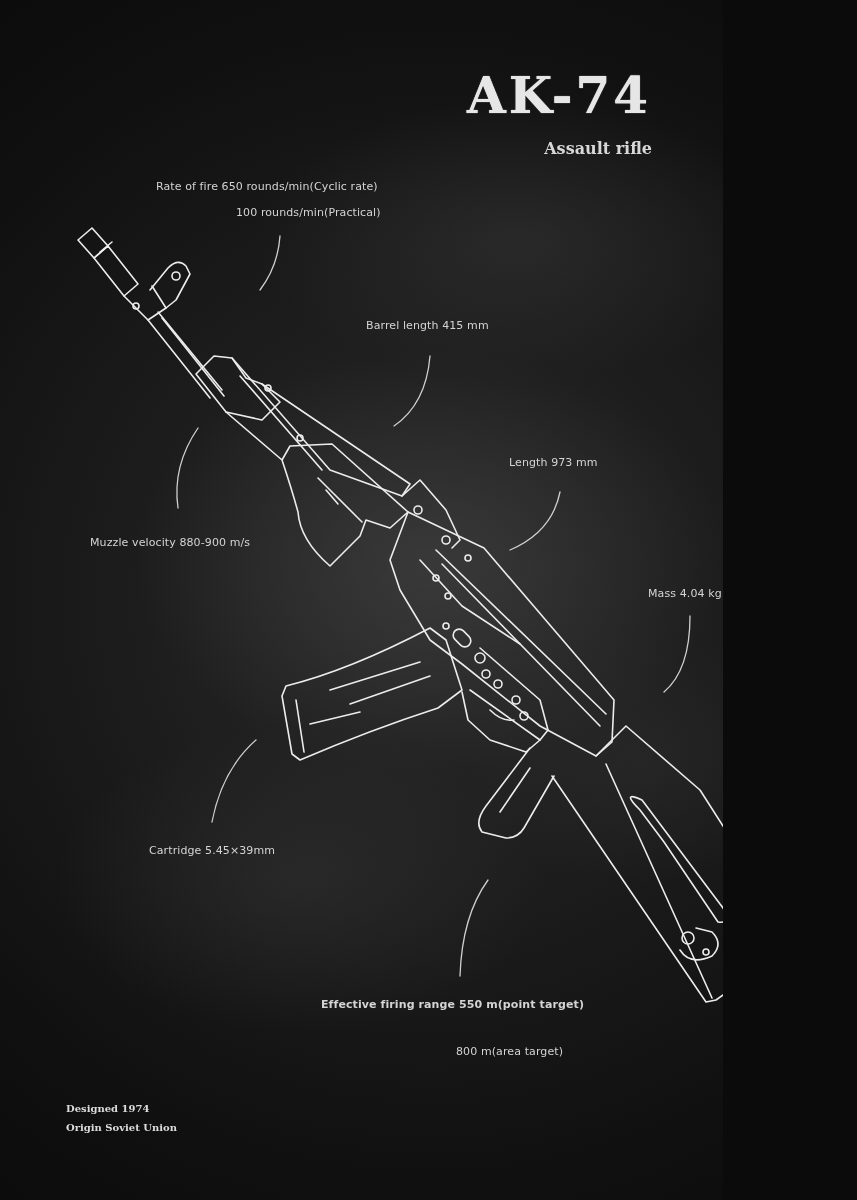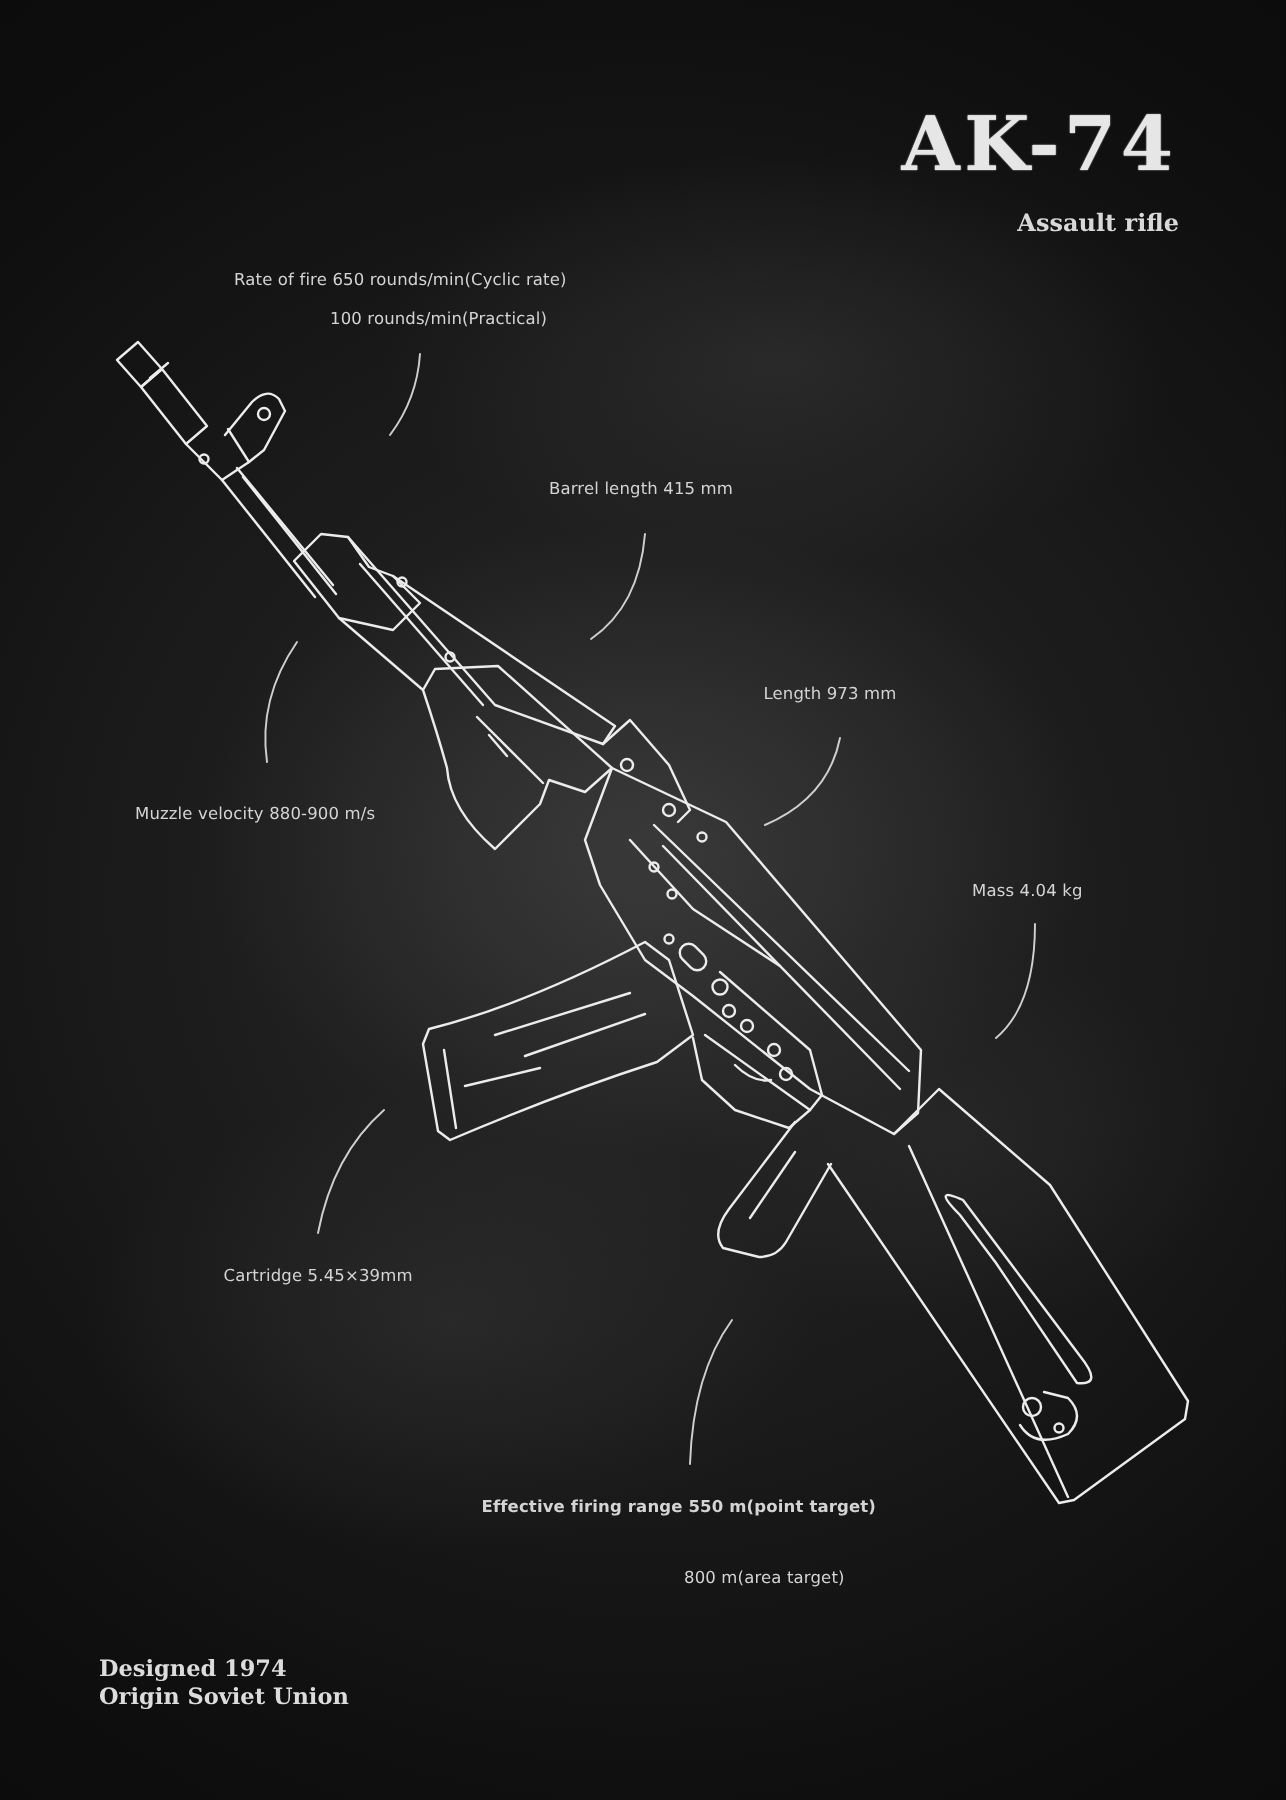--- a/index.html
+++ b/index.html
@@ -1,21 +1,21 @@
 <!DOCTYPE html>
 <html><head>
   <meta charset="utf-8">
   <style>
     html, body { margin: 0; padding: 0; }
     body {
       width: 857px; height: 1200px; overflow: hidden;
       background: #0b0b0b;
     }
     .poster {
-      position: relative; width: 857px; height: 1200px; overflow: hidden;
+      position: relative; width: 723px; height: 1200px; overflow: hidden;
       background:
         radial-gradient(ellipse 420px 300px at 430px 560px, rgba(70,70,70,0.55), rgba(0,0,0,0) 70%),
         radial-gradient(ellipse 380px 200px at 520px 240px, rgba(60,60,60,0.45), rgba(0,0,0,0) 70%),
         radial-gradient(ellipse 350px 220px at 300px 880px, rgba(55,55,55,0.45), rgba(0,0,0,0) 70%),
         radial-gradient(ellipse 260px 180px at 640px 760px, rgba(50,50,50,0.4), rgba(0,0,0,0) 70%),
         radial-gradient(ellipse 900px 900px at 430px 600px, #2a2a2a, #101010 65%, #070707 100%);
     }
     .title {
       position: absolute; right: 72px; top: 66px;
       font-family: "DejaVu Serif", serif; font-weight: bold;
@@ -28,21 +28,21 @@
       font-size: 16px; color: #d8d8d8;
     }
     .label {
       position: absolute;
       font-family: "DejaVu Sans", sans-serif; font-size: 11px;
       color: #d4d4d4; white-space: nowrap; letter-spacing: 0.1px;
     }
     .origin {
       position: absolute; left: 66px;
       font-family: "DejaVu Serif", serif; font-weight: bold;
-      font-size: 15px; color: #dcdcdc;
+      font-size: 10px; color: #dcdcdc;
     }
     svg.art { position: absolute; left: 0; top: 0; }
   </style>
 </head>
 <body>
 
 <div class="poster">
 
   <svg class="art" width="857" height="1200" viewBox="0 0 857 1200" fill="none" stroke="#ececec" stroke-width="1.6" stroke-linejoin="round" stroke-linecap="round">
 
@@ -119,21 +119,21 @@
     <path d="M198 428 Q172 466 178 508"></path>
     <path d="M690 616 Q690 670 664 692"></path>
     <path d="M256 740 Q222 770 212 822"></path>
     <path d="M488 880 Q462 916 460 976"></path>
   </svg>
 
   <div class="title">AK-74</div>
   <div class="subtitle">Assault rifle</div>
 
   <div class="label" style="left:156px; top:180px;">Rate of fire 650 rounds/min(Cyclic rate)</div>
-  <div class="label" style="left:220px; top:206px;">100 rounds/min(Practical)</div>
+  <div class="label" style="left:236px; top:206px;">100 rounds/min(Practical)</div>
   <div class="label" style="left:366px; top:319px;">Barrel length 415 mm</div>
   <div class="label" style="left:509px; top:456px;">Length 973 mm</div>
   <div class="label" style="left:90px; top:536px;">Muzzle velocity 880-900 m/s</div>
   <div class="label" style="left:648px; top:587px;">Mass 4.04 kg</div>
   <div class="label" style="left:139px; top:844px;margin-left:10px;">Cartridge 5.45×39mm</div>
   <div class="label" style="left:321px; top:998px;font-weight:bold;">Effective firing range 550 m(point target)</div>
   <div class="label" style="left:456px; top:1023px;margin-top:22px;">800 m(area target)</div>
 
   <div class="origin" style="top:1103px;">Designed 1974</div>
   <div class="origin" style="top:1122px;">Origin Soviet Union</div>

